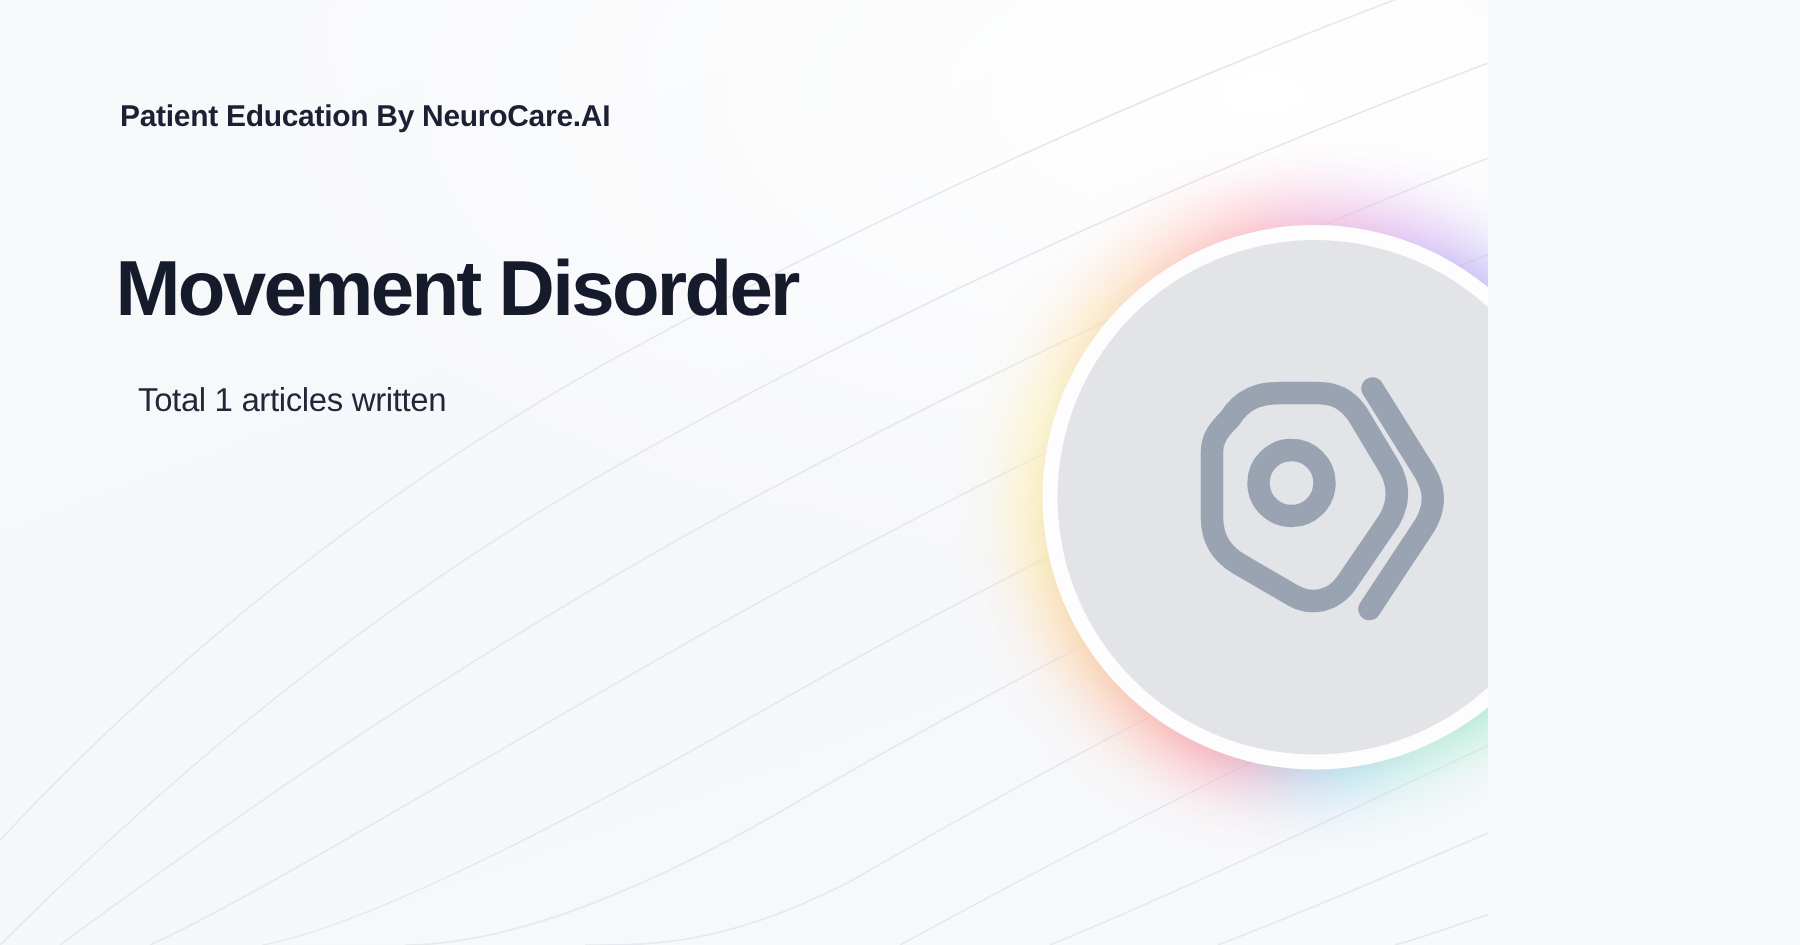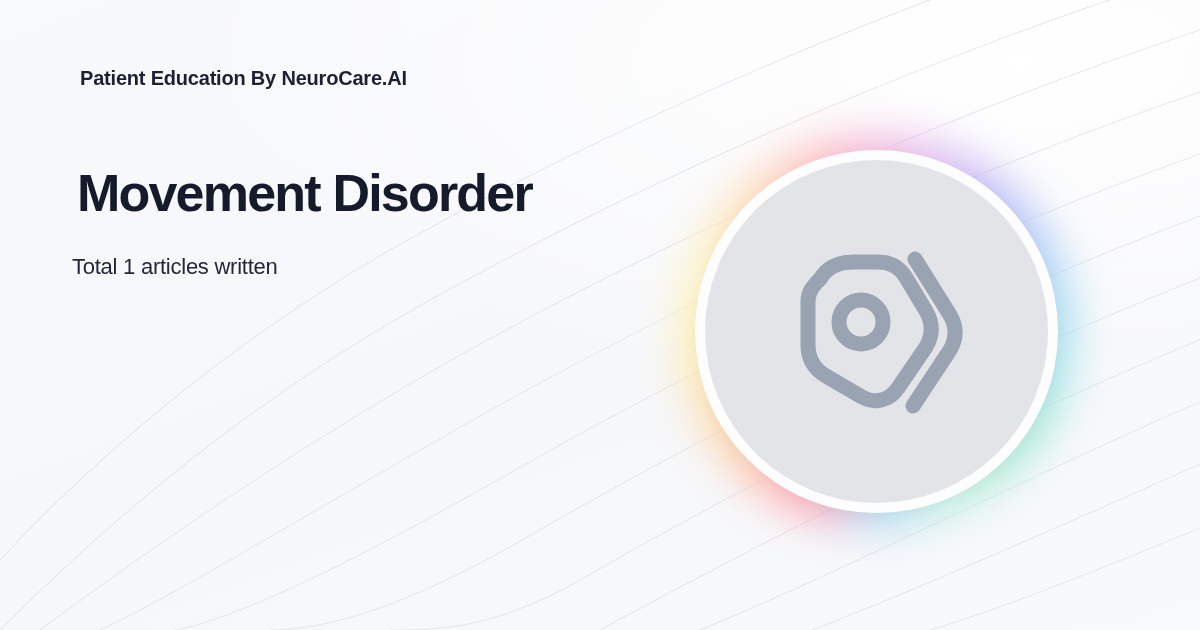--- a/index.html
+++ b/index.html
@@ -10,21 +10,21 @@
     width: 1200px;
     height: 630px;
     overflow: hidden;
     background: #f7f8fa;
     font-family: "Liberation Sans", "DejaVu Sans", sans-serif;
     -webkit-font-smoothing: antialiased;
   }
 
   .og-card {
     position: relative;
-    width: 1200px;
+    width: 992px;
     height: 630px;
     background: #f7f8fa;
     overflow: hidden;
   }
 
   
   .bg-lines {
     position: absolute;
     inset: 0;
     width: 1200px;
@@ -119,21 +119,21 @@
     font-size: 52px;
     line-height: 76px;
     font-weight: 700;
     letter-spacing: -1.8px;
     color: #161b2c;
     white-space: nowrap;
     margin: 0;
   }
   .subline {
     position: absolute;
-    left: 72px;
+    left: 92px;
     top: 254px;
     font-size: 22px;
     font-weight: 500;
     letter-spacing: -0.25px;
     color: #222838;
     white-space: nowrap;
   }
 </style>
 </head>
 <body>

